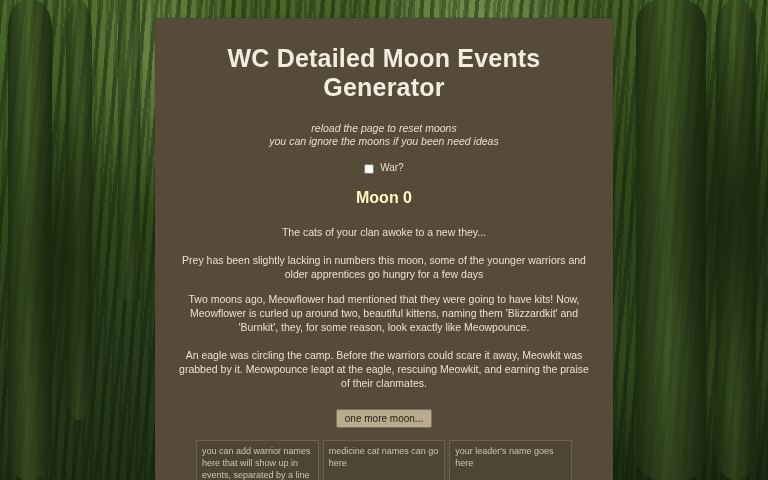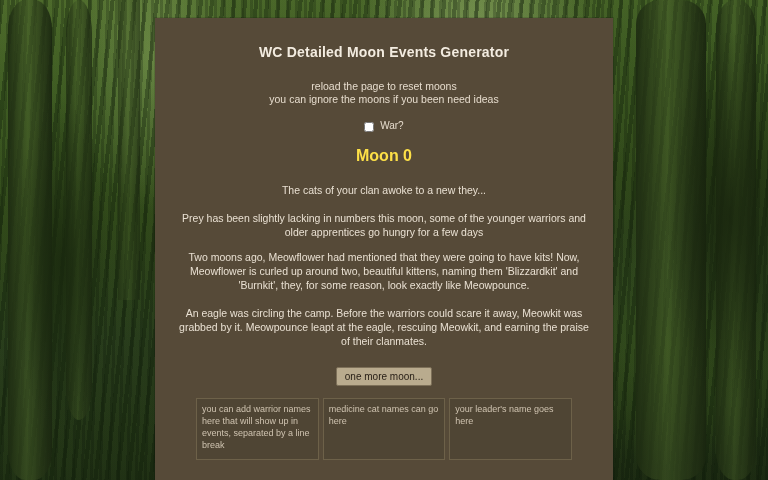--- a/index.html
+++ b/index.html
@@ -63,51 +63,52 @@
     height: 462px;
     background: #564a38;
     color: #e8ded0;
     box-shadow: 0 0 0 1px rgba(0,0,0,0.12);
     overflow: hidden;
   }
   h1 {
     margin: 0;
     padding: 26px 10px 0 10px;
     text-align: center;
-    font-size: 14px;
+    font-size: 25px;
     font-weight: bold;
     color: #f3ece0;
     letter-spacing: .2px;
   }
   .sub {
     margin: 20px 0 0 0;
     text-align: center;
     font-size: 10.5px;
     line-height: 13px;
     color: #e6dccd;
+    font-style: italic;
   }
   .war-row {
     margin-top: 14px;
     text-align: center;
     font-size: 10px;
     color: #e6dccd;
   }
   .war-row input {
     width: 10px;
     height: 10px;
     margin: 0 3px -1px 0;
     vertical-align: middle;
     accent-color: #8e8069;
   }
   h2 {
     margin: 16px 0 0 0;
     text-align: center;
     font-size: 16px;
     font-weight: bold;
-    color: #fde047;
+    color: #fef9c3;
   }
   .line {
     margin: 18px auto 0 auto;
     width: 414px;
     text-align: center;
     font-size: 10.5px;
     line-height: 14px;
     color: #e9e0d2;
   }
   .line.gap { margin-top: 14px; }

